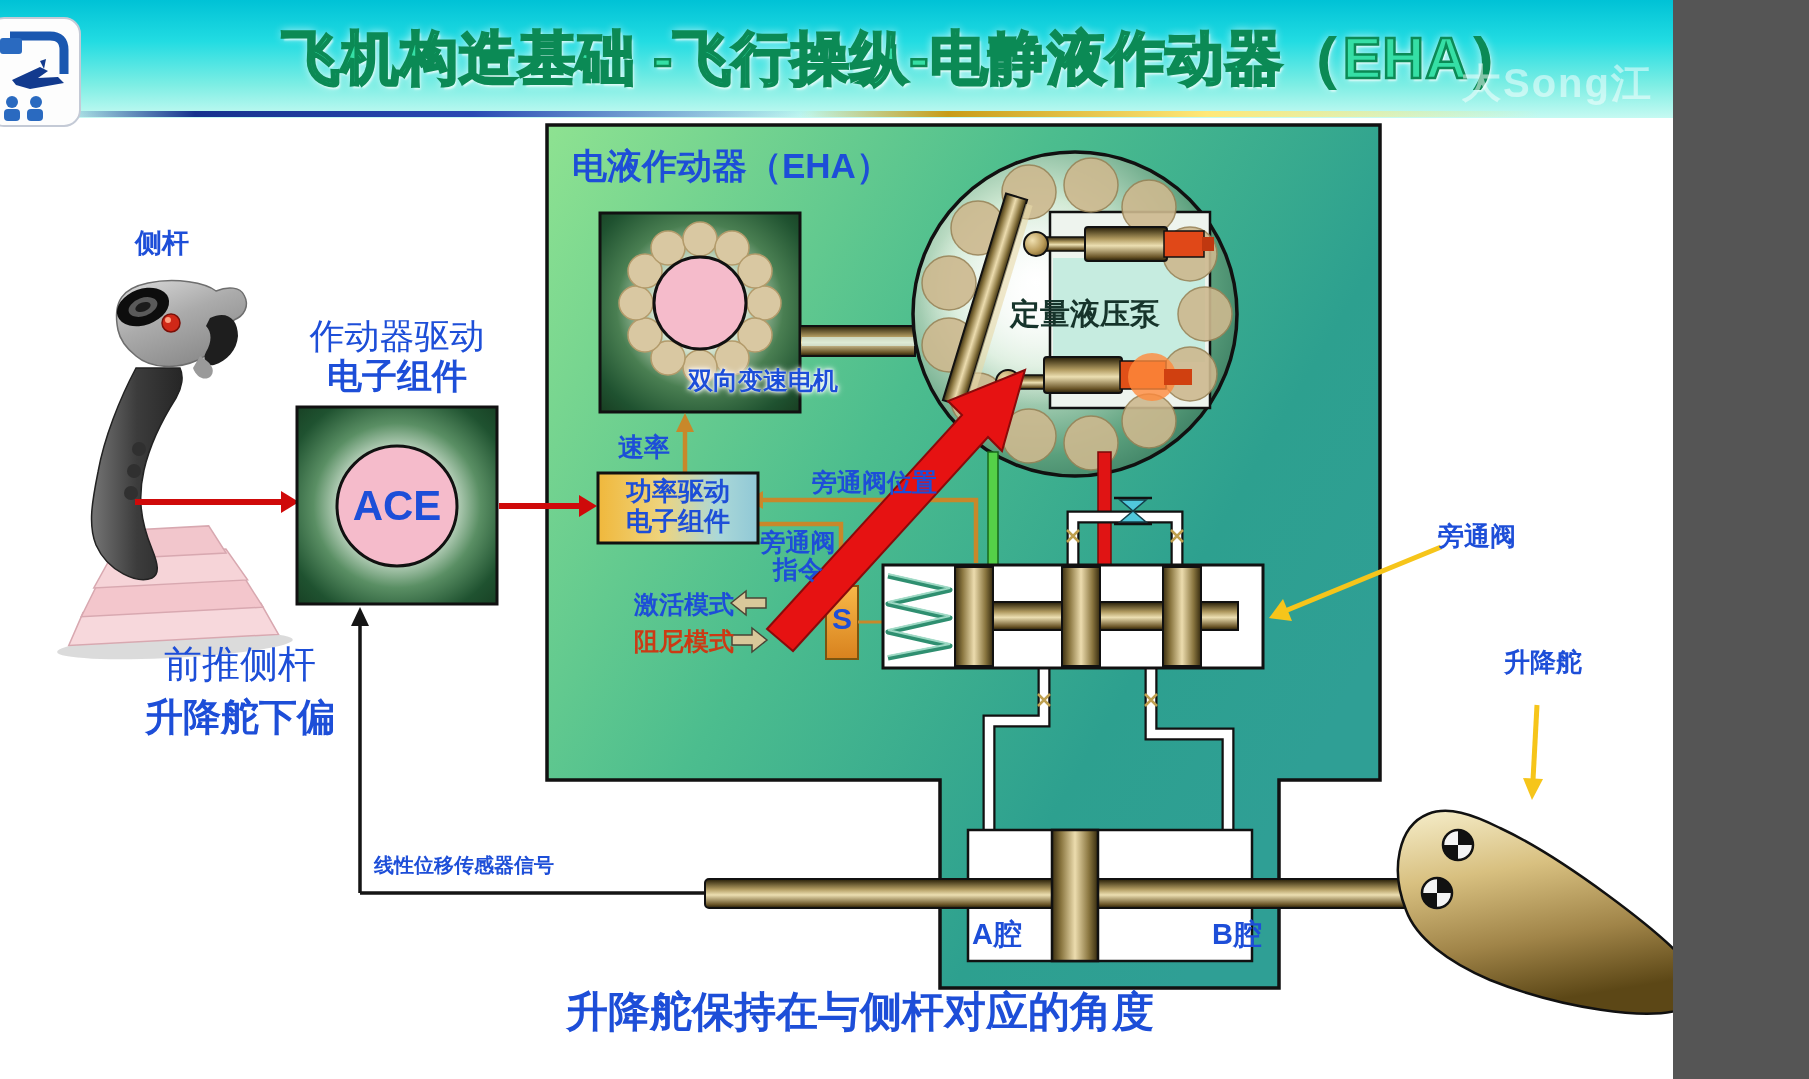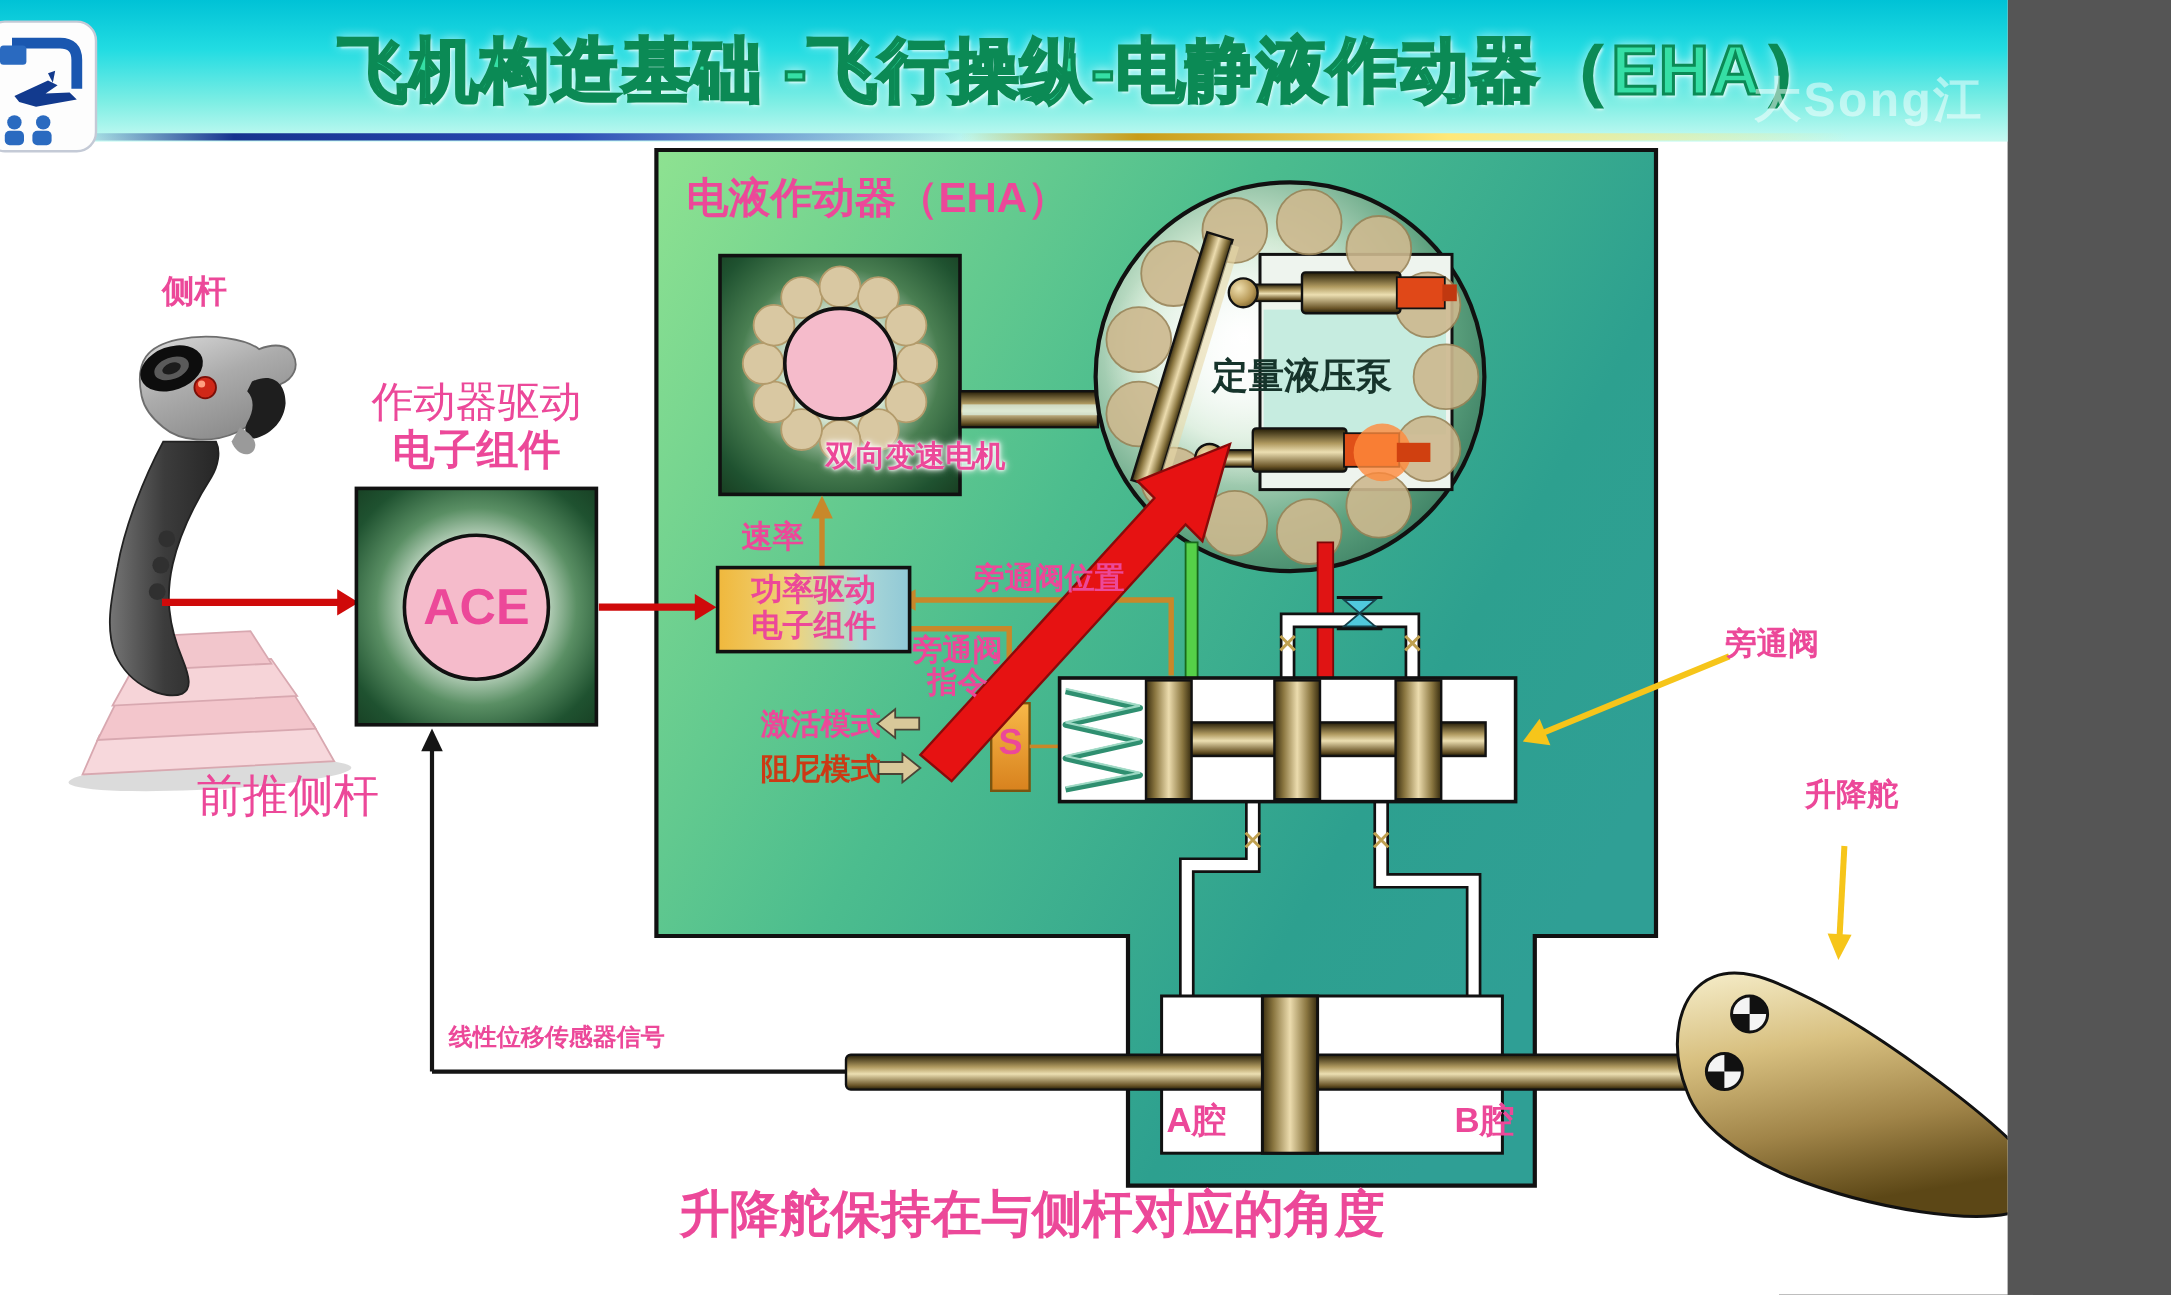--- a/index.html
+++ b/index.html
@@ -5,21 +5,21 @@
   html,body{margin:0;padding:0;background:#555;}
   #stage{position:relative;width:1673px;height:1079px;background:#ffffff;overflow:hidden;
          font-family:"Liberation Sans",sans-serif;}
   .titlebar{position:absolute;left:0;top:0;width:1809px;height:118px;
     background:linear-gradient(180deg,#00c2d6 0%,#22dce2 35%,#7deee4 72%,#c6faf2 100%);}
   .div-blue{position:absolute;left:60px;top:111px;width:750px;height:6px;border-radius:3px;
     background:linear-gradient(90deg,rgba(20,50,150,0) 0%,#16328e 18%,#2a4ab4 55%,rgba(20,50,150,0) 100%);}
   .div-gold{position:absolute;left:800px;top:111px;width:740px;height:6px;border-radius:3px;
     background:linear-gradient(90deg,rgba(200,160,20,0) 0%,#c89c18 20%,#ffe878 55%,rgba(220,180,40,0) 100%);}
   #art{position:absolute;left:0;top:0;z-index:2;}
-  .lbl{position:absolute;z-index:5;font-weight:bold;color:#ec4899;white-space:nowrap;line-height:1.12;}
+  .lbl{position:absolute;z-index:5;font-weight:bold;color:#1d4ed8;white-space:nowrap;line-height:1.12;}
   .ctr{text-align:center;}
   .title{position:absolute;left:0;top:20px;width:1809px;text-align:center;z-index:4;
     font-size:58px;font-weight:900;letter-spacing:1px;color:#35dfa5;
     -webkit-text-stroke:2.5px #0b8a55;
     text-shadow:0 0 10px rgba(255,255,255,.95),2px 3px 2px rgba(255,255,255,.65);}
   .wmark{position:absolute;top:56px;left:1444px;z-index:6;font-size:40px;font-weight:bold;
     color:rgba(255,255,255,.5);letter-spacing:2px;margin-left:17px;}
   .wlogo{position:absolute;top:50px;left:1698px;z-index:6;font-size:44px;font-weight:900;
     color:rgba(255,255,255,.92);}
   .glow{text-shadow:0 0 7px #fff,0 0 4px #fff,0 0 2px #fff;}
@@ -331,20 +331,21 @@
   <div class="wmark">大Song江山</div>
   <div class="wlogo">bilibili</div>
 
   <div class="lbl" style="left:135px;top:228px;font-size:27px;">侧杆</div>
 
   <div class="lbl ctr" style="left:297px;top:316px;width:200px;font-size:35px;font-weight:400;">作动器驱动</div>
   <div class="lbl ctr" style="left:297px;top:356px;width:200px;font-size:35px;font-weight:900;">电子组件</div>
   <div class="lbl ctr" style="left:297px;top:482px;width:200px;font-size:42px;font-weight:900;">ACE</div>
 
   <div class="lbl ctr" style="left:130px;top:643px;width:220px;font-size:38px;font-weight:400;">前推侧杆</div>
+  <div class="lbl ctr" style="left:130px;top:696px;width:220px;font-size:38px;font-weight:900;">升降舵下偏</div>
 
   <div class="lbl" style="left:374px;top:854px;font-size:20px;">线性位移传感器信号</div>
 
   <div class="lbl" style="left:572px;top:146px;font-size:35px;font-weight:900;">电液作动器（EHA）</div>
 
   <div class="lbl ctr glow" style="left:616px;top:366px;width:200px;font-size:25px;padding-left:47px;">双向变速电机</div>
 
   <div class="lbl" style="left:618px;top:433px;font-size:26px;">速率</div>
 
   <div class="lbl ctr" style="left:1000px;top:297px;width:170px;font-size:30px;font-weight:900;color:#16342b;">定量液压泵</div>

